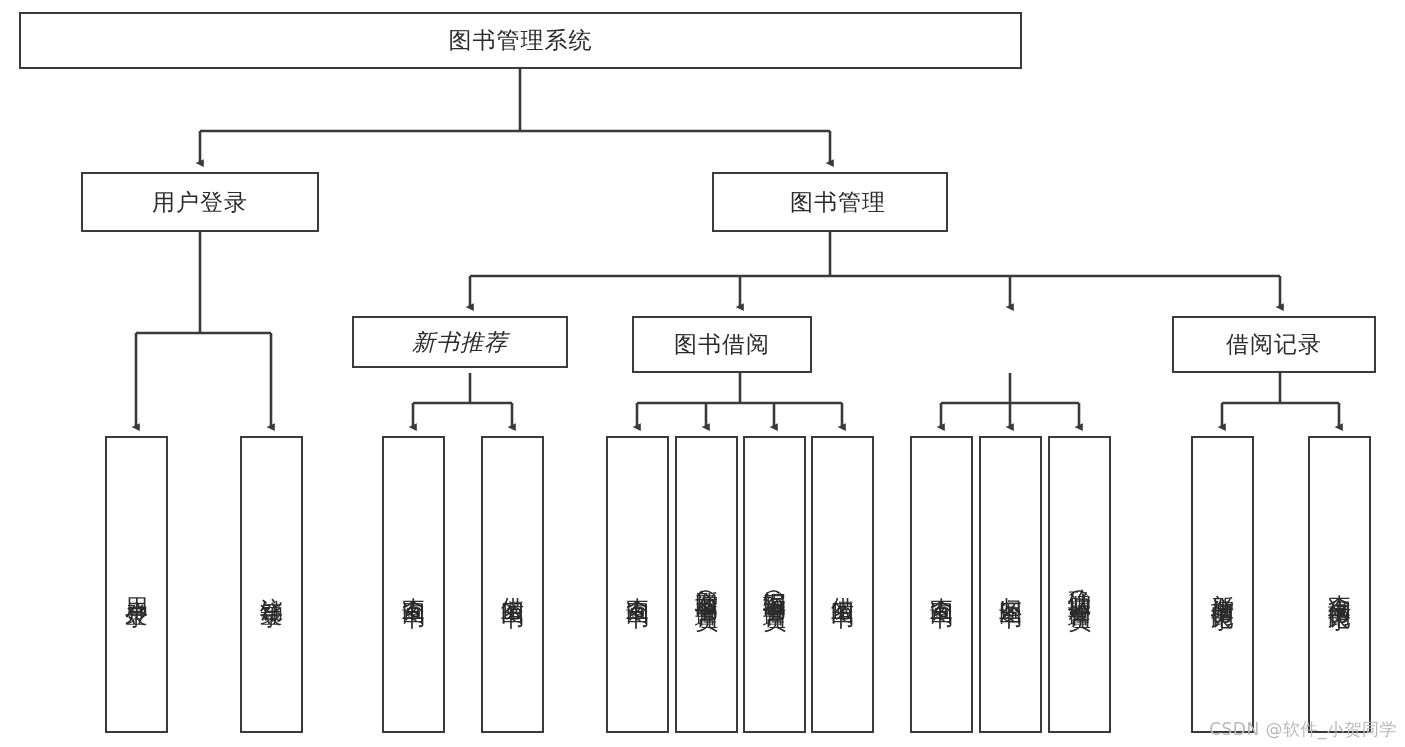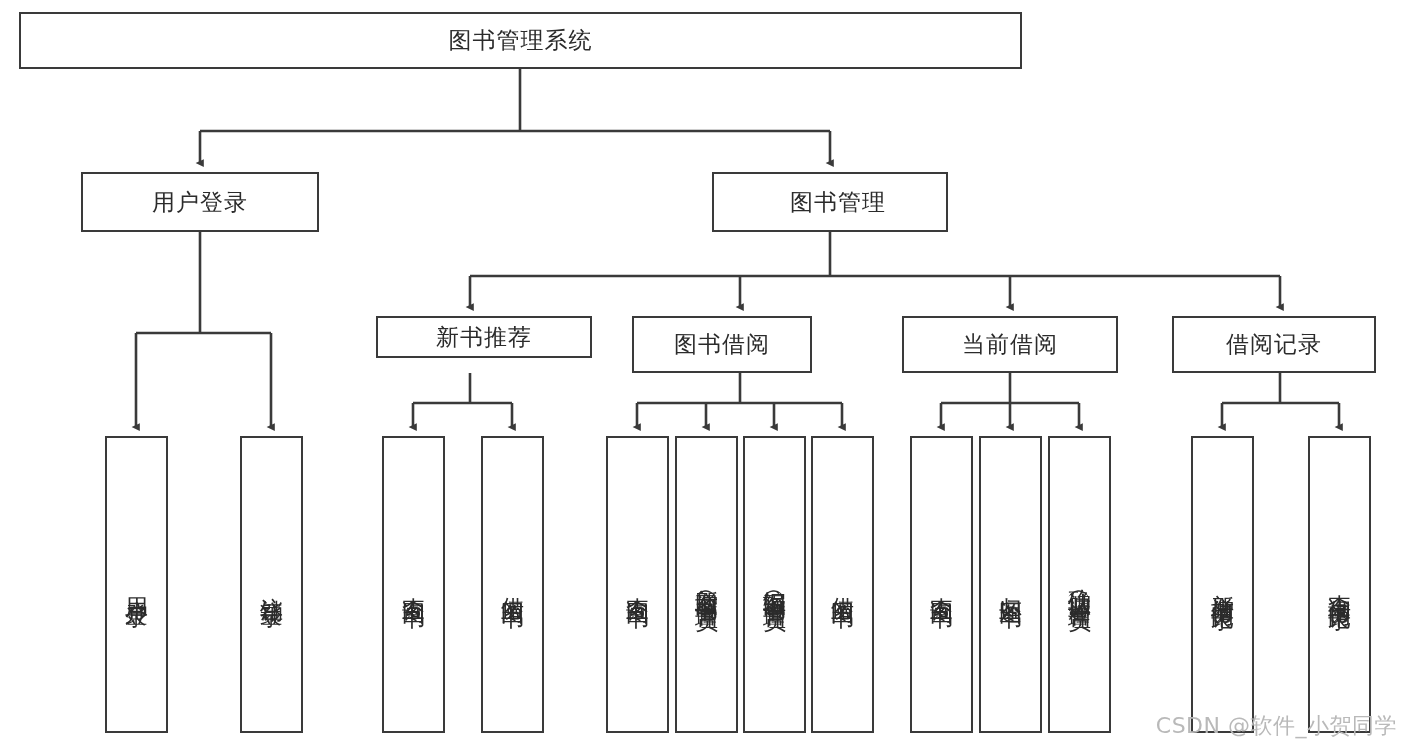--- a/index.html
+++ b/index.html
@@ -49,21 +49,21 @@
   .node.vert .vtext {
     writing-mode: vertical-rl;
     text-orientation: upright;
     display: block;
     white-space: nowrap;
   }
   .watermark {
     position: absolute;
     right: 8px;
     bottom: 6px;
-    font-size: 22px;
+    font-size: 17px;
     color: #b9b9b9;
     letter-spacing: 0.5px;
     white-space: nowrap;
   }
 </style>
 </head>
 <body>
 
 <div id="canvas">
 
@@ -122,31 +122,28 @@
   </div>
 
   <div class="node horiz" style="left:81px; top:172px; width:238px; height:60px;">
     <span>用户登录</span>
   </div>
 
   <div class="node horiz" style="left:712px; top:172px; width:236px; height:60px;padding-left:16px;">
     <span>图书管理</span>
   </div>
 
-  <div class="node horiz" style="left:376px; top:316px; width:216px; height:42px;">
+  <div class="node horiz" style="left:352px; top:316px; width:216px; height:52px;font-style:italic;">
     <span>新书推荐</span>
   </div>
 
   <div class="node horiz" style="left:632px; top:316px; width:180px; height:57px;">
     <span>图书借阅</span>
   </div>
 
-  <div class="node horiz" style="left:902px; top:316px; width:216px; height:57px;">
-    <span>当前借阅</span>
-  </div>
 
   <div class="node horiz" style="left:1172px; top:316px; width:204px; height:57px;">
     <span>借阅记录</span>
   </div>
 
   <div class="node vert" style="left:105px; top:436px; width:63px; height:297px;">
     <span class="vtext">用户登录</span>
   </div>
 
   <div class="node vert" style="left:240px; top:436px; width:63px; height:297px;">

